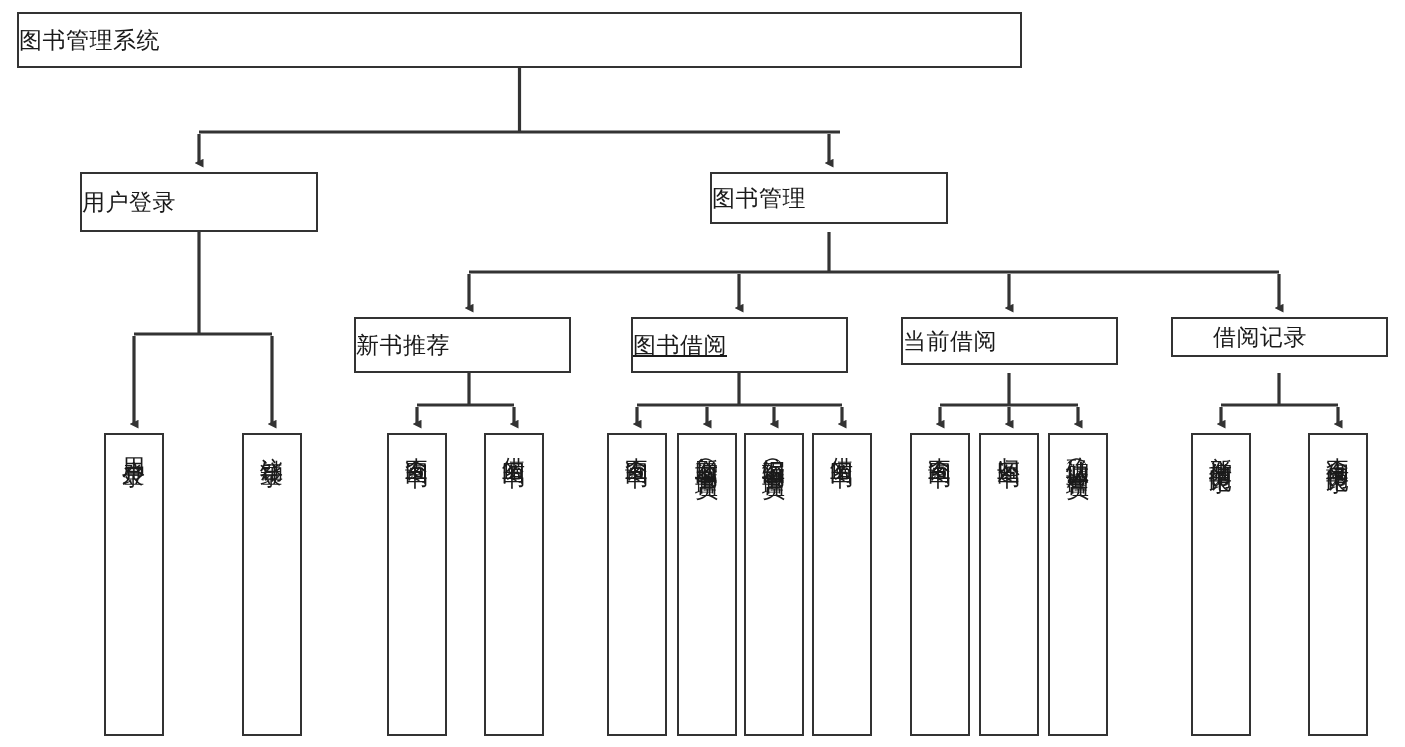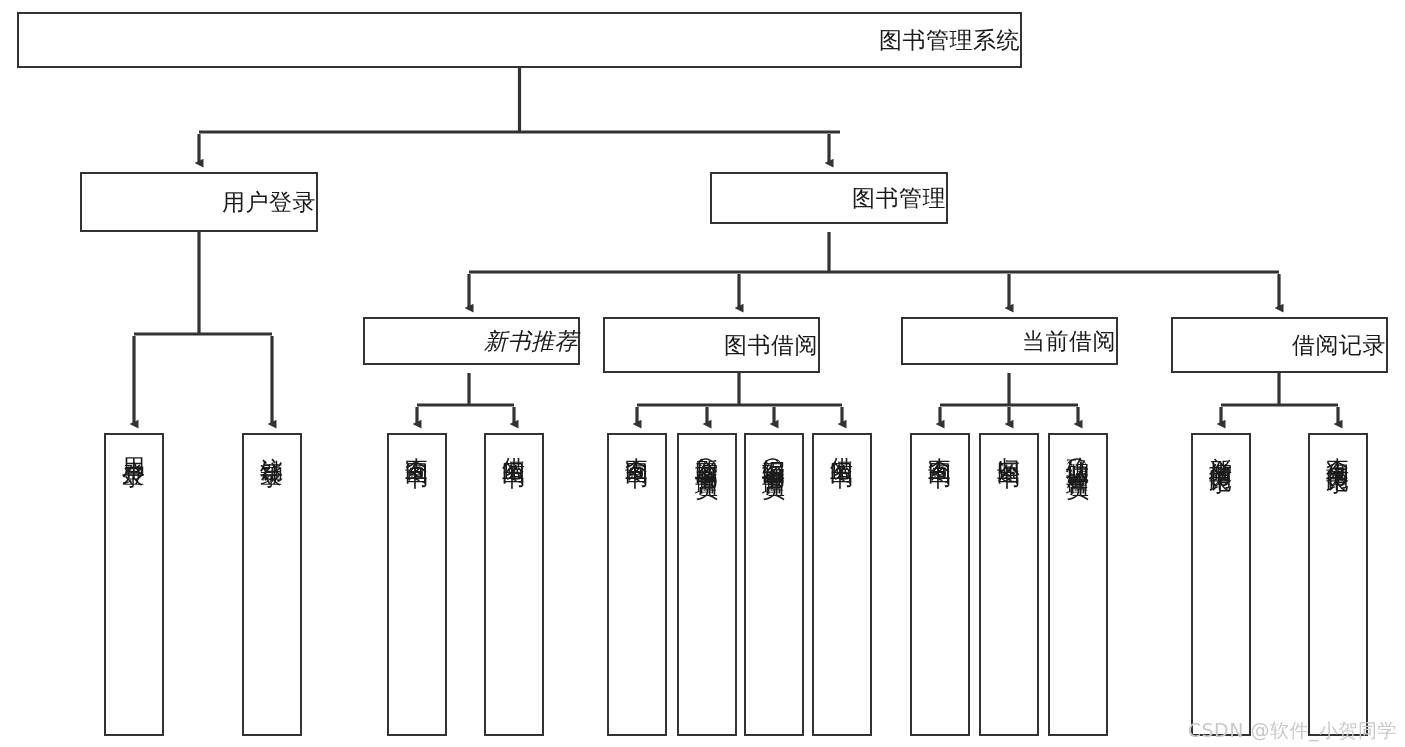--- a/index.html
+++ b/index.html
@@ -27,21 +27,21 @@
     height: 747px;
     display: block;
   }
   .node-box {
     position: absolute;
     box-sizing: border-box;
     border: 2px solid #333333;
     background: #ffffff;
     display: flex;
     align-items: center;
-    justify-content: flex-end;
+    justify-content: flex-start;
     color: #1a1a1a;
   }
   .node-h {
     font-size: 23px;
     letter-spacing: 0.5px;
     white-space: nowrap;
   }
   .node-v {
     writing-mode: vertical-rl;
     text-orientation: upright;
@@ -125,30 +125,30 @@
     <span>图书管理系统</span>
   </div>
 
   <div class="node-box node-h" style="left:80px; top:172px; width:238px; height:60px;">
     <span>用户登录</span>
   </div>
   <div class="node-box node-h" style="left:710px; top:172px; width:238px; height:52px;">
     <span>图书管理</span>
   </div>
 
-  <div class="node-box node-h" style="left:363px; top:317px; width:217px; height:48px;font-style:italic;">
+  <div class="node-box node-h" style="left:354px; top:317px; width:217px; height:56px;">
     <span>新书推荐</span>
   </div>
-  <div class="node-box node-h" style="left:603px; top:317px; width:217px; height:56px;">
+  <div class="node-box node-h" style="left:631px; top:317px; width:217px; height:56px;text-decoration:underline;">
     <span>图书借阅</span>
   </div>
   <div class="node-box node-h" style="left:901px; top:317px; width:217px; height:48px;">
     <span>当前借阅</span>
   </div>
-  <div class="node-box node-h" style="left:1171px; top:317px; width:217px; height:56px;">
+  <div class="node-box node-h" style="left:1171px; top:317px; width:217px; height:40px;padding-left:40px;">
     <span>借阅记录</span>
   </div>
 
   <div class="node-box leaf-box" style="left:104px; top:433px; width:60px; height:303px;">
     <span class="node-v">用户登录</span>
   </div>
   <div class="node-box leaf-box" style="left:242px; top:433px; width:60px; height:303px;">
     <span class="node-v">注销登录</span>
   </div>
 
@@ -182,15 +182,14 @@
     <span class="node-v">确认归还（管理员）</span>
   </div>
 
   <div class="node-box leaf-box" style="left:1191px; top:433px; width:60px; height:303px;">
     <span class="node-v">新增借阅记录</span>
   </div>
   <div class="node-box leaf-box" style="left:1308px; top:433px; width:60px; height:303px;">
     <span class="node-v">查询借阅记录</span>
   </div>
 
-  <div class="watermark">CSDN @软件_小贺同学</div>
 
 </div>
 
 </body></html>

